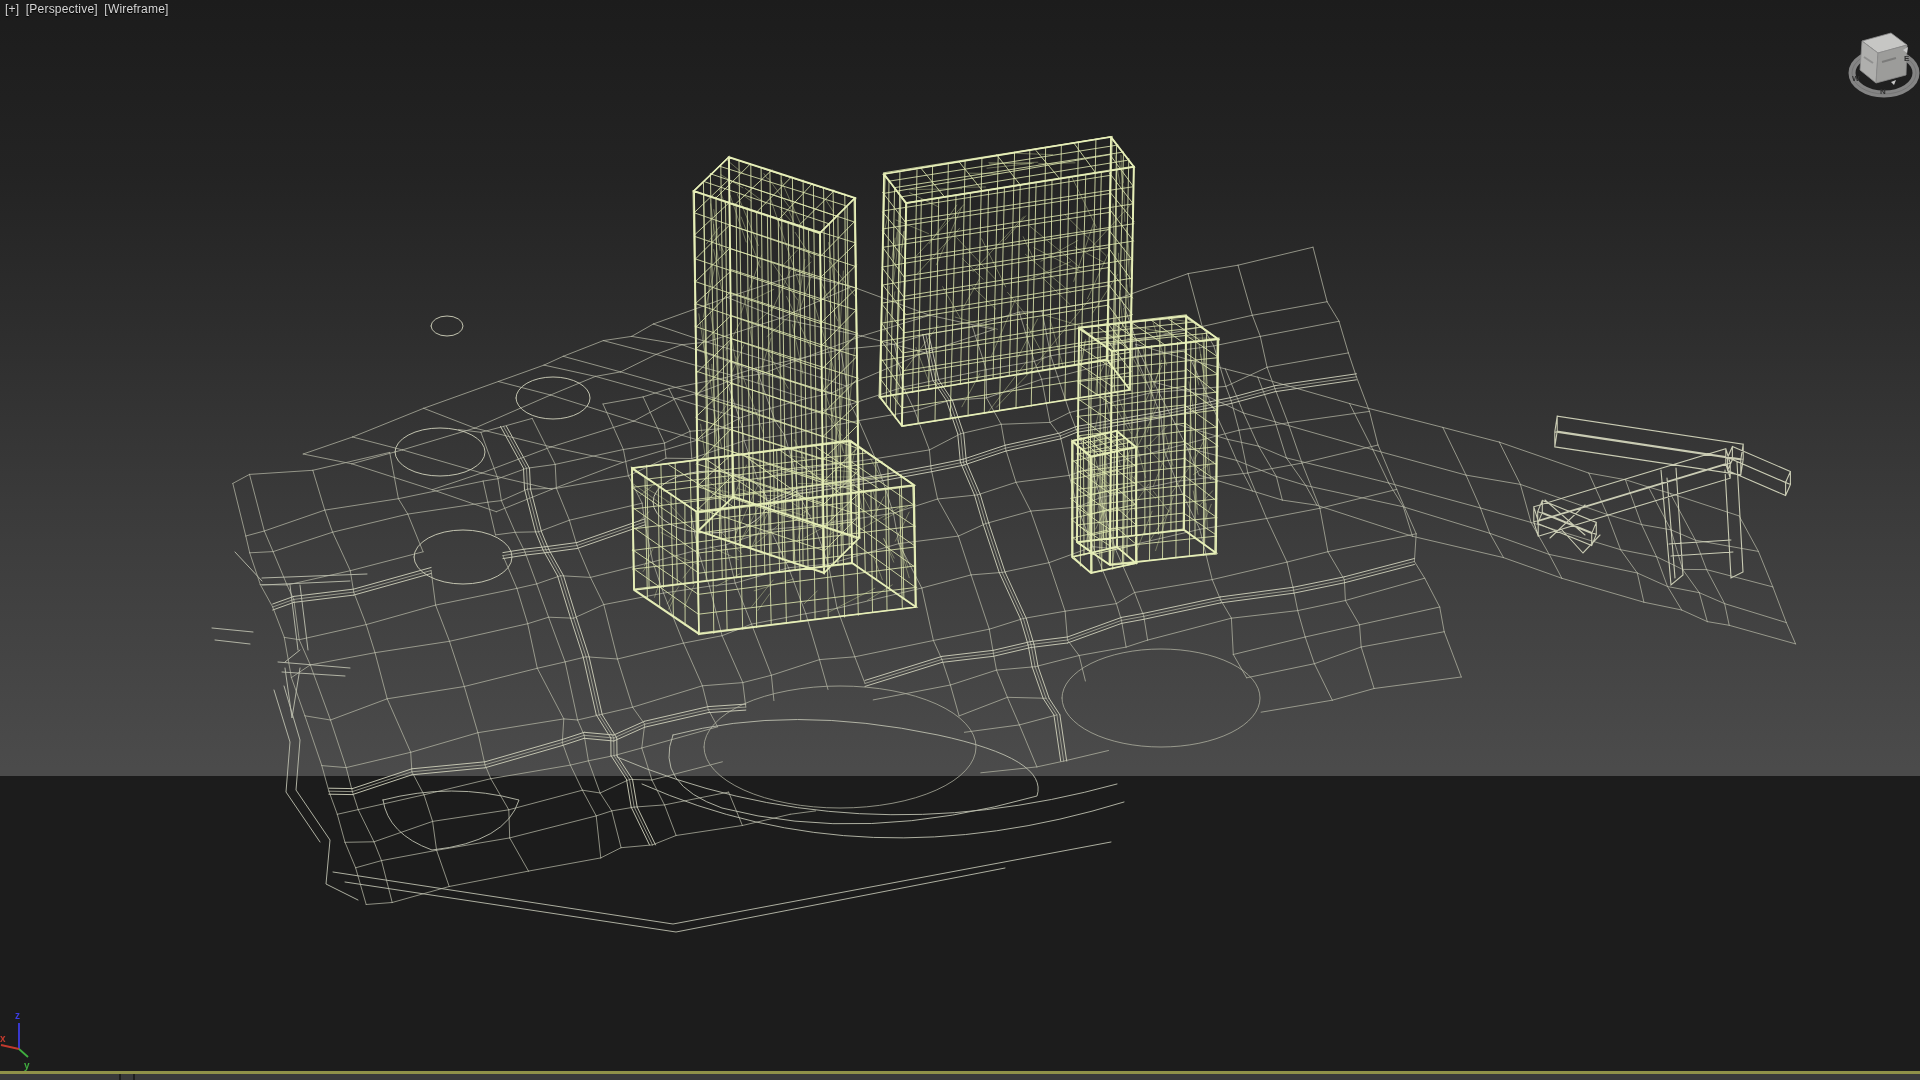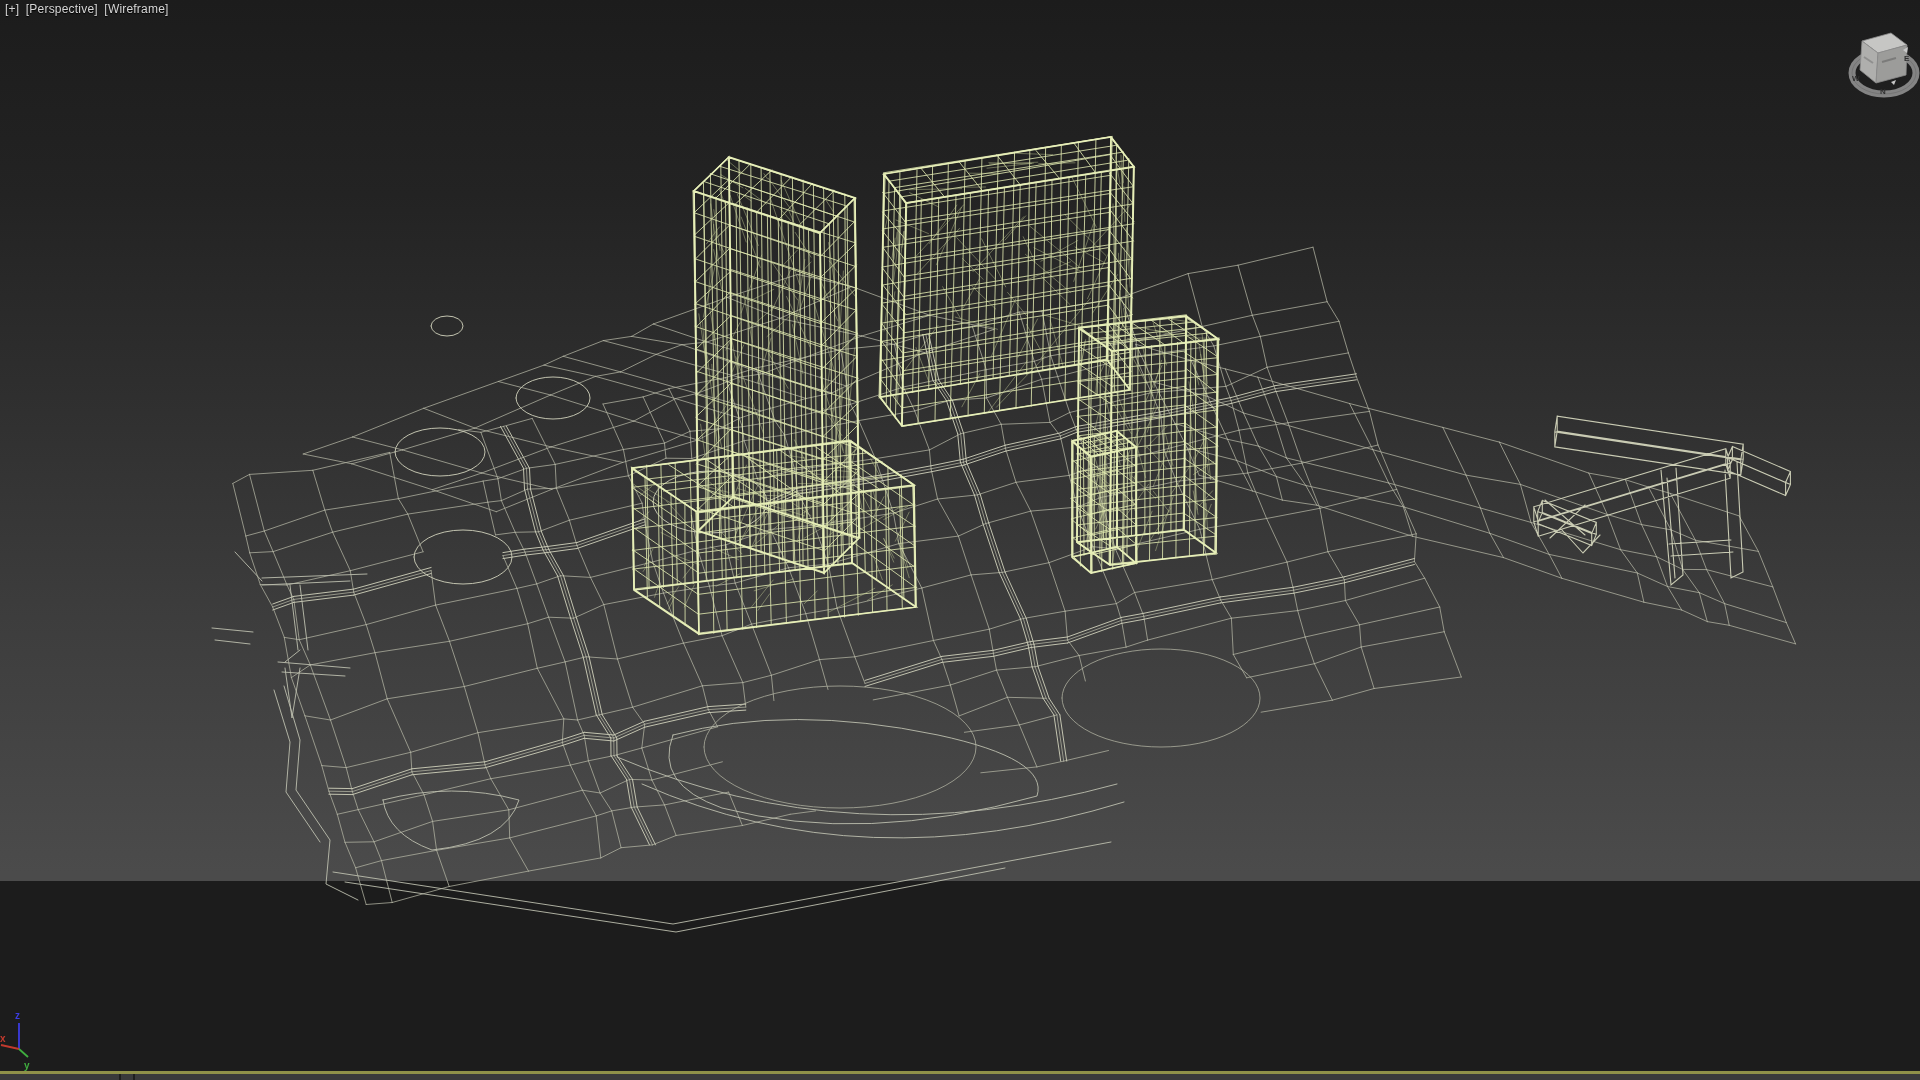--- a/index.html
+++ b/index.html
@@ -1,16 +1,16 @@
 <!DOCTYPE html>
 <html><head>
 <meta charset="utf-8">
 <style>
   html,body{margin:0;padding:0;width:1920px;height:1080px;overflow:hidden;background:#1c1c1c;}
-  .viewport{position:absolute;inset:0;width:1920px;height:881px;
+  .viewport{position:absolute;inset:0;width:1920px;height:776px;
     background:linear-gradient(to bottom,#1c1c1c 0%,#232323 22%,#2f2f2f 45%,#3d3d3d 70%,#4b4b4b 99%);
     font-family:"Liberation Sans",sans-serif;}
   #scene{position:absolute;left:0;top:0;width:1920px;height:1080px;}
   .vp-label{position:absolute;left:5px;top:2px;font-size:12px;line-height:14px;color:#d6d6d6;
     text-shadow:0 1px 1px #000;letter-spacing:.2px;user-select:none;}
   .vp-label span{margin-right:3px;cursor:pointer;}
   .viewcube-wrap{position:absolute;left:1839px;top:24px;width:92px;height:92px;}
   .axis-wrap{position:absolute;left:0px;top:1005px;width:60px;height:68px;}
   .vp-border-bottom{position:absolute;left:0;top:1071px;width:1920px;height:3px;background:#8f9049;}
   .status-strip{position:absolute;left:0;top:1074px;width:1920px;height:6px;background:#39393b;}

